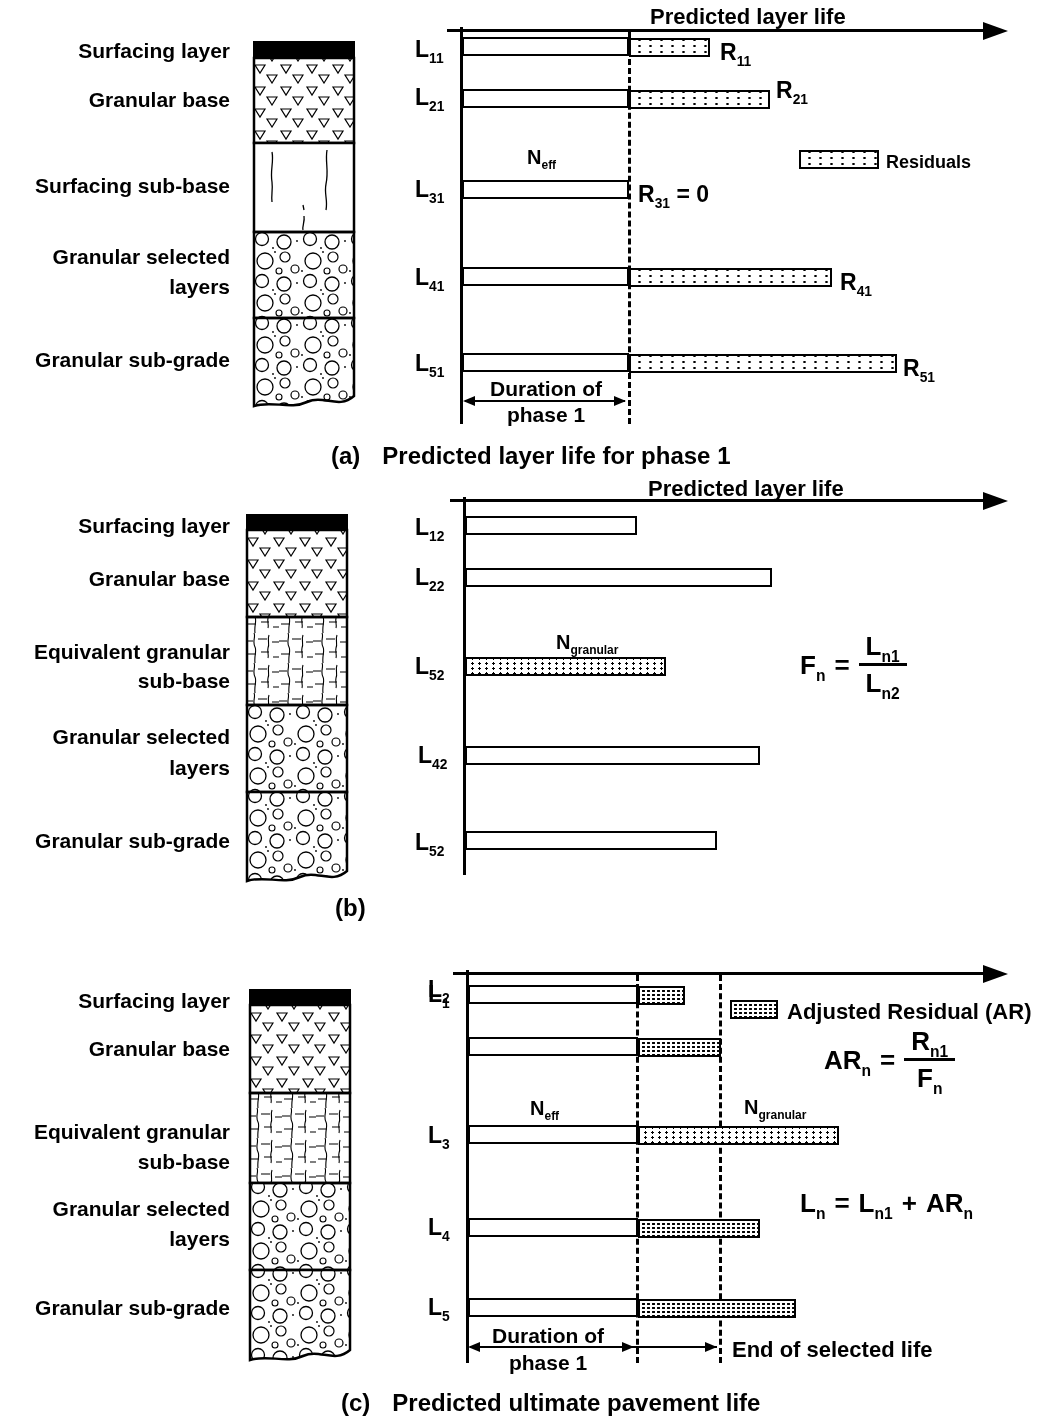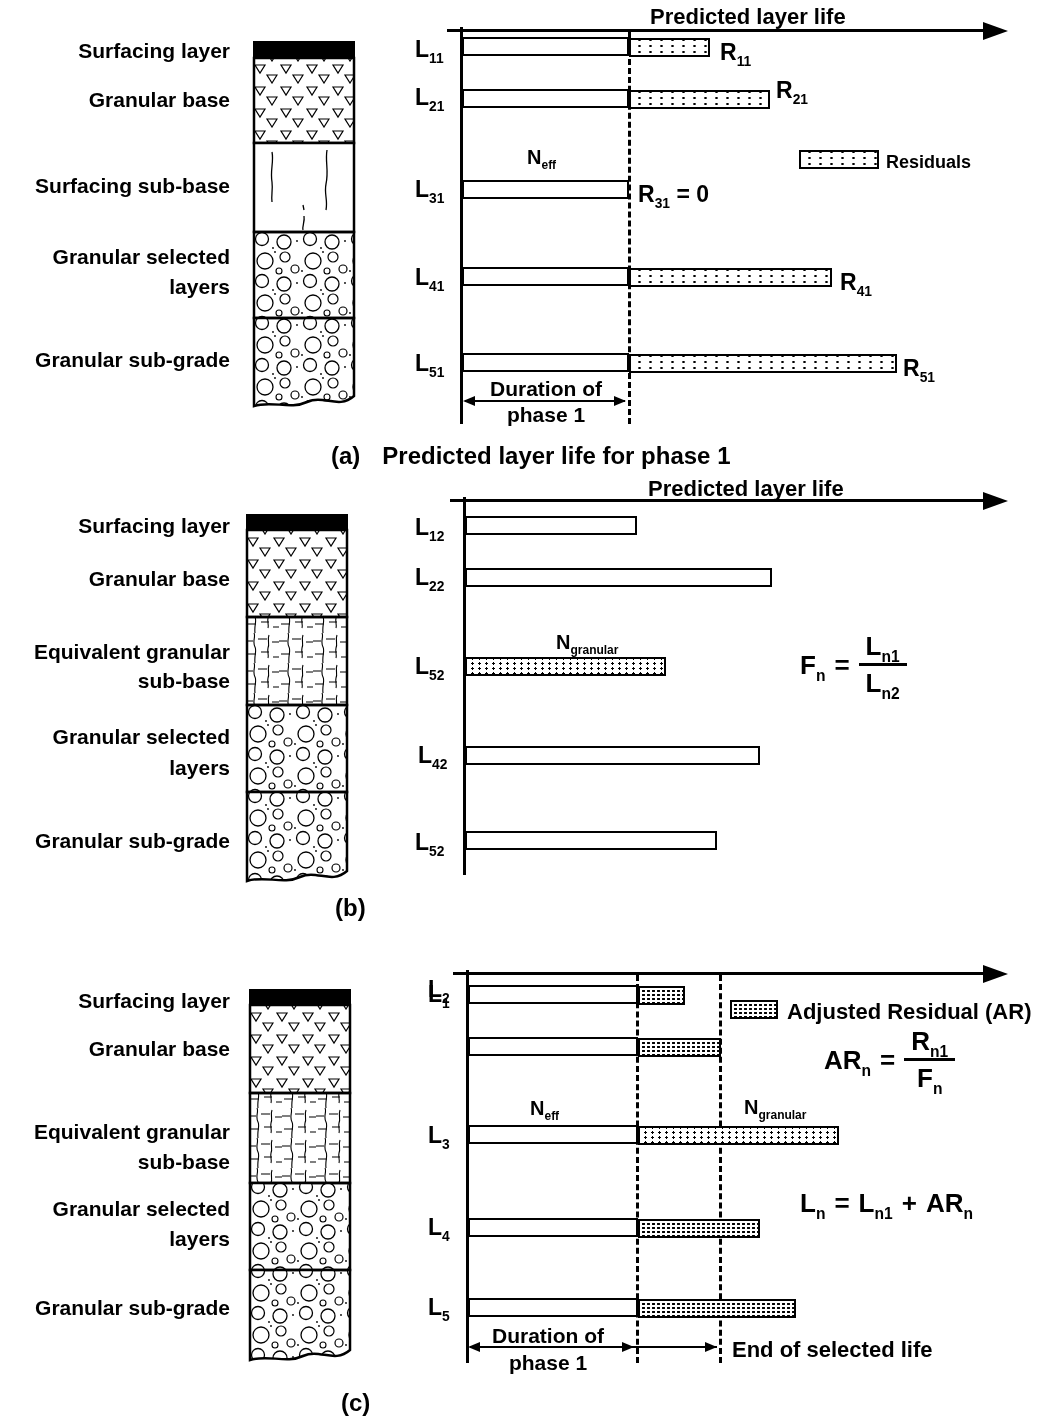--- a/index.html
+++ b/index.html
@@ -250,15 +250,16 @@
   <div class="dur" style="left:468px;top:1325px">Duration of</div>
   <div class="hline thin" style="left:470px;top:1346px;width:247px"></div>
   <div class="sah-l" style="left:468px;top:1342px"></div>
   <div class="sah-r" style="left:622px;top:1342px"></div>
   <div class="sah-r" style="left:705px;top:1342px"></div>
   <div class="dur" style="left:468px;top:1352px">phase 1</div>
   <div class="legend-text" style="left:732px;top:1339px;font-size:22px">End of selected life</div>
 
   <div class="caption" style="left:341px;top:1389px">
     <span>(c)</span>
+    <span>Predicted ultimate pavement life</span>
   </div>
 
 </div>
 
 </body></html>

